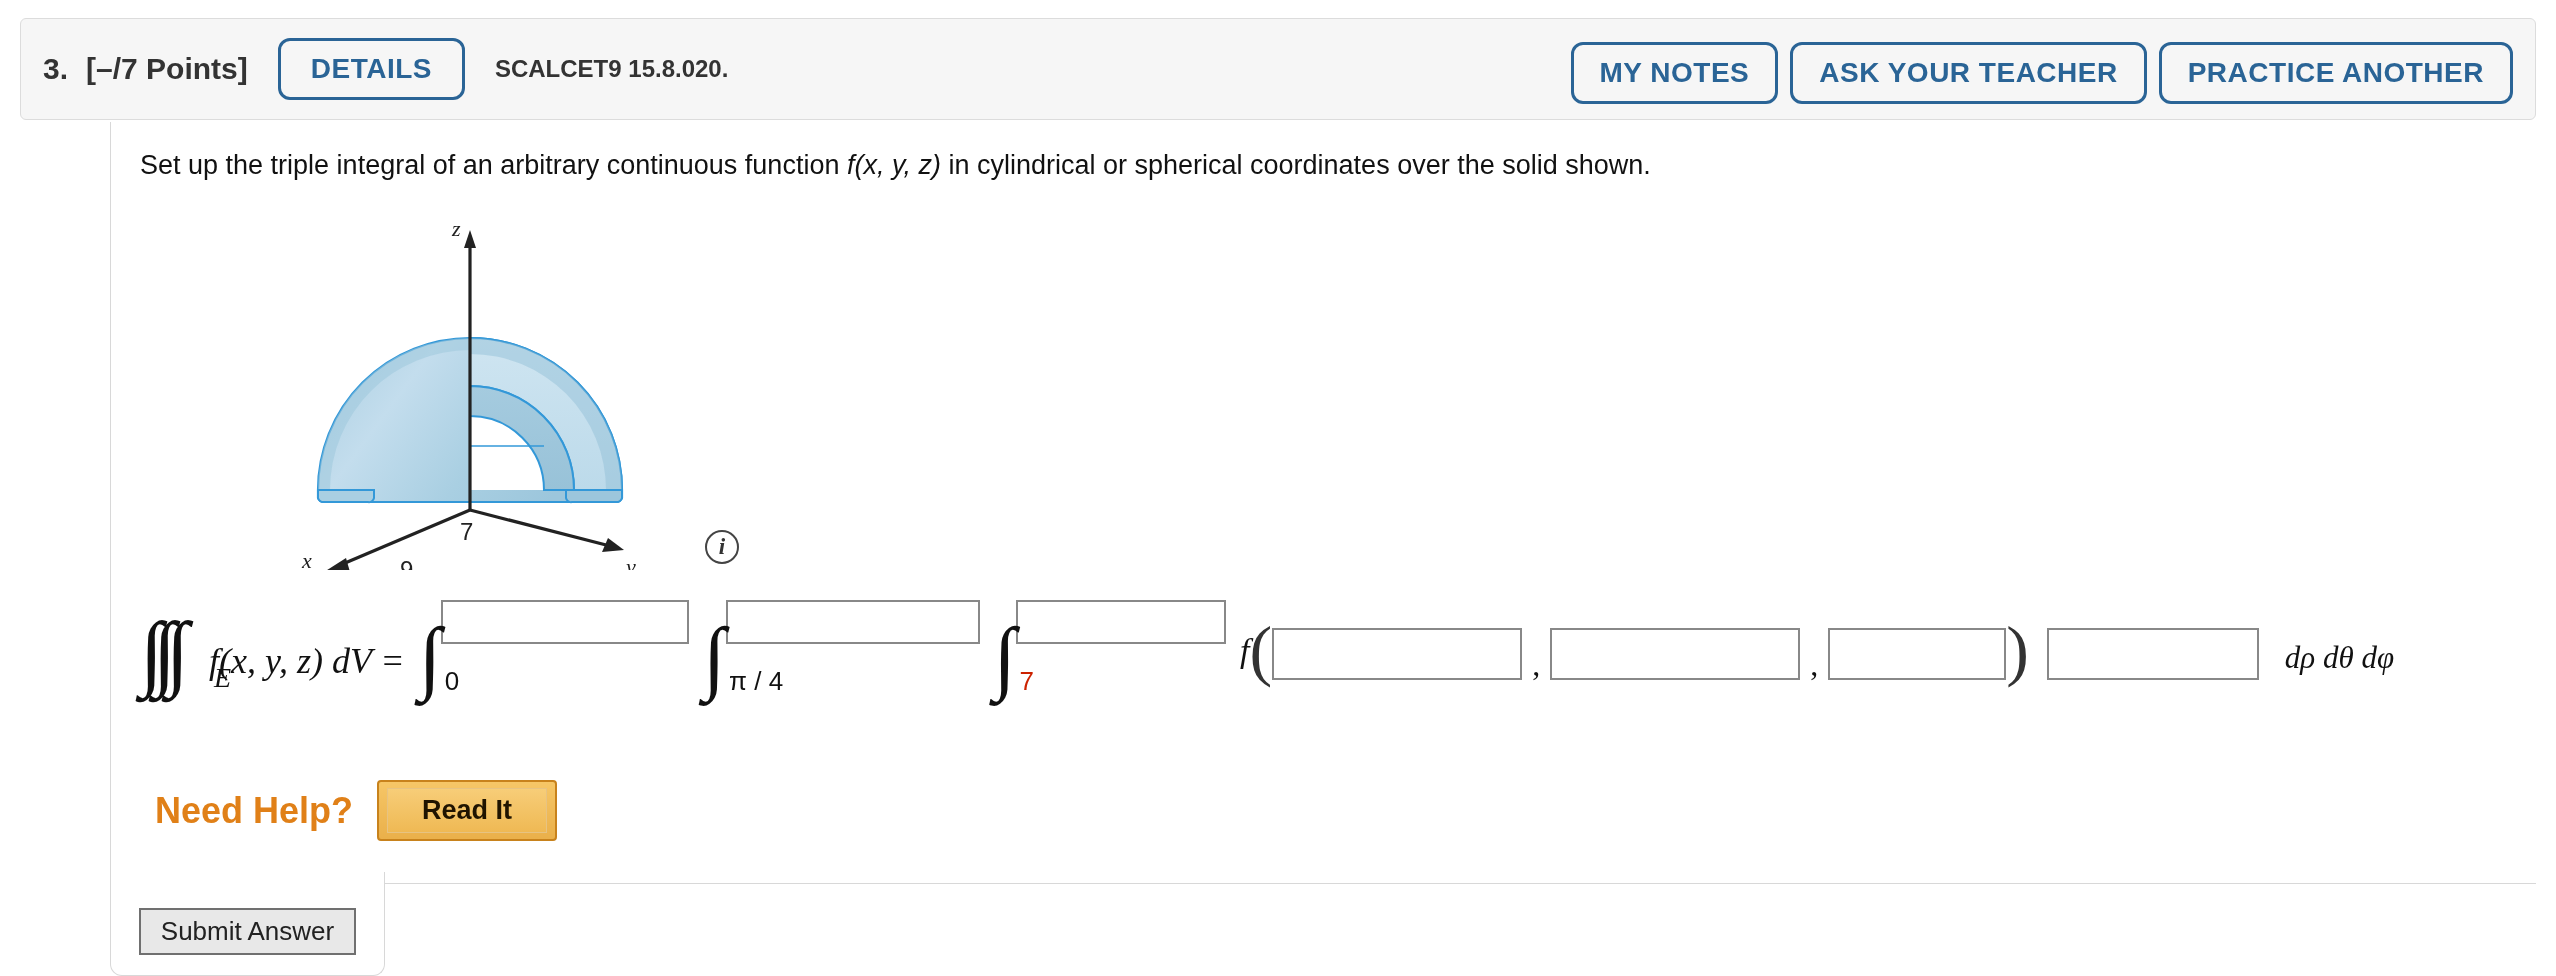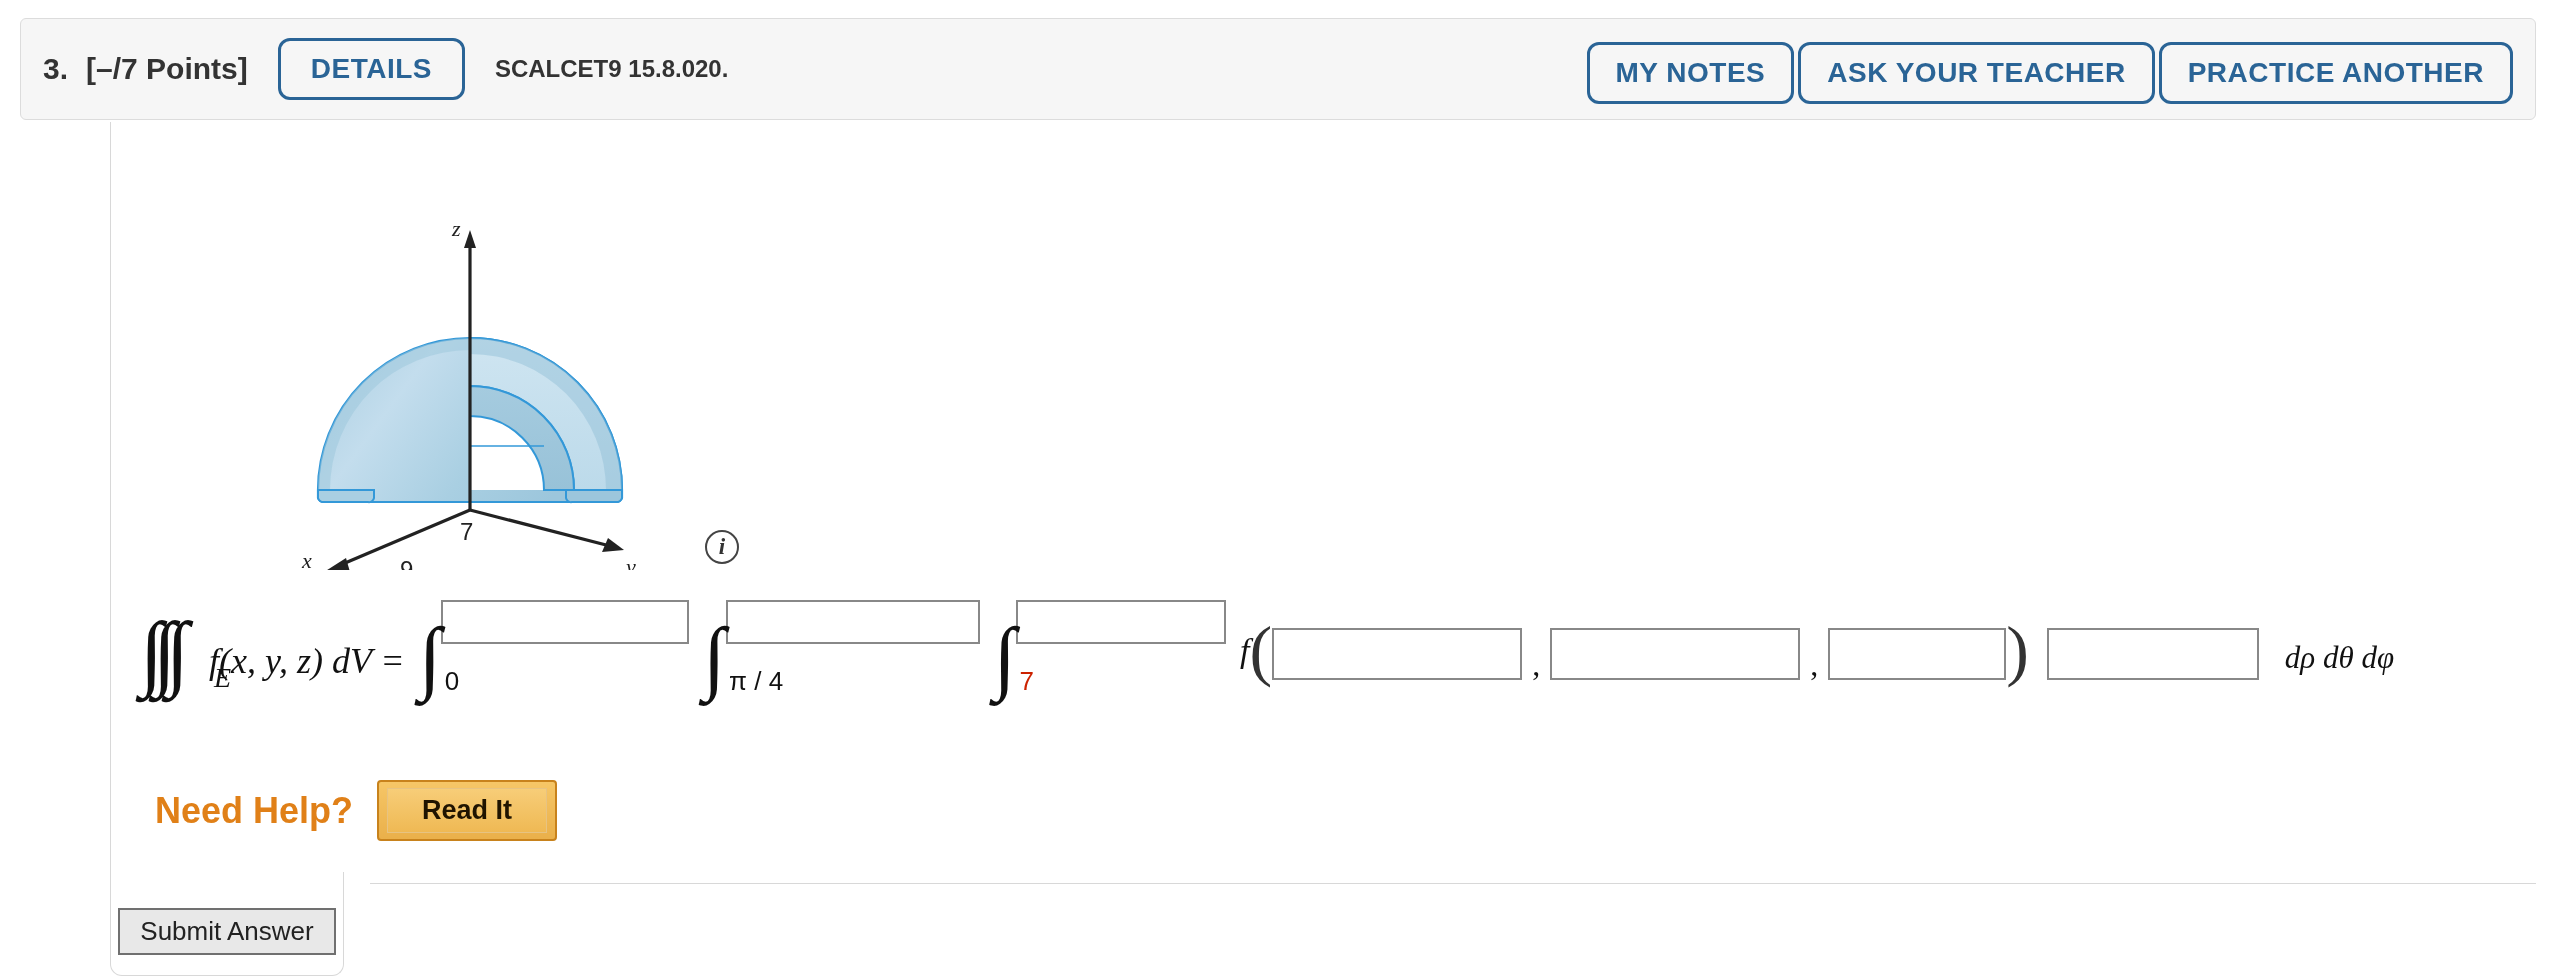--- a/index.html
+++ b/index.html
@@ -51,21 +51,21 @@
     line-height: 1;
   }
   #details-btn { padding: 14px 30px; }
   .q-code {
     font-size: 24px; font-weight: bold; color: #333333;
     margin-left: 30px; white-space: nowrap;
   }
   #header-right {
     margin-left: auto;
     display: flex;
-    gap: 4px;
+    gap: 12px;
     margin-top: 8px;
   }
 
   
   #left-rule {
     position: absolute;
     left: 110px; top: 122px;
     width: 1px; height: 750px;
     background: #d8d8d8;
   }
@@ -246,21 +246,21 @@
     font-size: 27px;
     font-weight: bold;
     padding: 6px 34px;
     white-space: nowrap;
   }
 
   
   #submit-panel {
     position: absolute;
     left: 110px; top: 872px;
-    width: 234px; height: 104px;
+    width: 275px; height: 104px;
     border: 1px solid #d8d8d8;
     border-top: none;
     border-radius: 0 0 12px 12px;
     background: #ffffff;
     display: flex;
     align-items: center;
     justify-content: center;
     padding-top: 16px;
   }
   #submit-btn {
@@ -287,20 +287,23 @@
     <div id="header-right">
       <button class="btn-outline">MY NOTES</button>
       <button class="btn-outline">ASK YOUR TEACHER</button>
       <button class="btn-outline">PRACTICE ANOTHER</button>
     </div>
   </div>
 
   <div id="left-rule"></div>
   <div id="content-rule"></div>
 
+  <div id="statement">
+    <span>Set up the triple integral of an arbitrary continuous function </span><span class="mi">f(x, y, z)</span><span> in cylindrical or spherical coordinates over the solid shown.</span>
+  </div>
 
   <div id="figure">
     <svg width="420" height="360" viewBox="0 0 420 360">
       <defs>
         <linearGradient id="gOuter" x1="0" y1="0" x2="1" y2="0.4">
           <stop offset="0%" stop-color="#a8cde0"></stop>
           <stop offset="35%" stop-color="#c3dded"></stop>
           <stop offset="70%" stop-color="#a9cfe2"></stop>
           <stop offset="100%" stop-color="#9cc6dc"></stop>
         </linearGradient>

